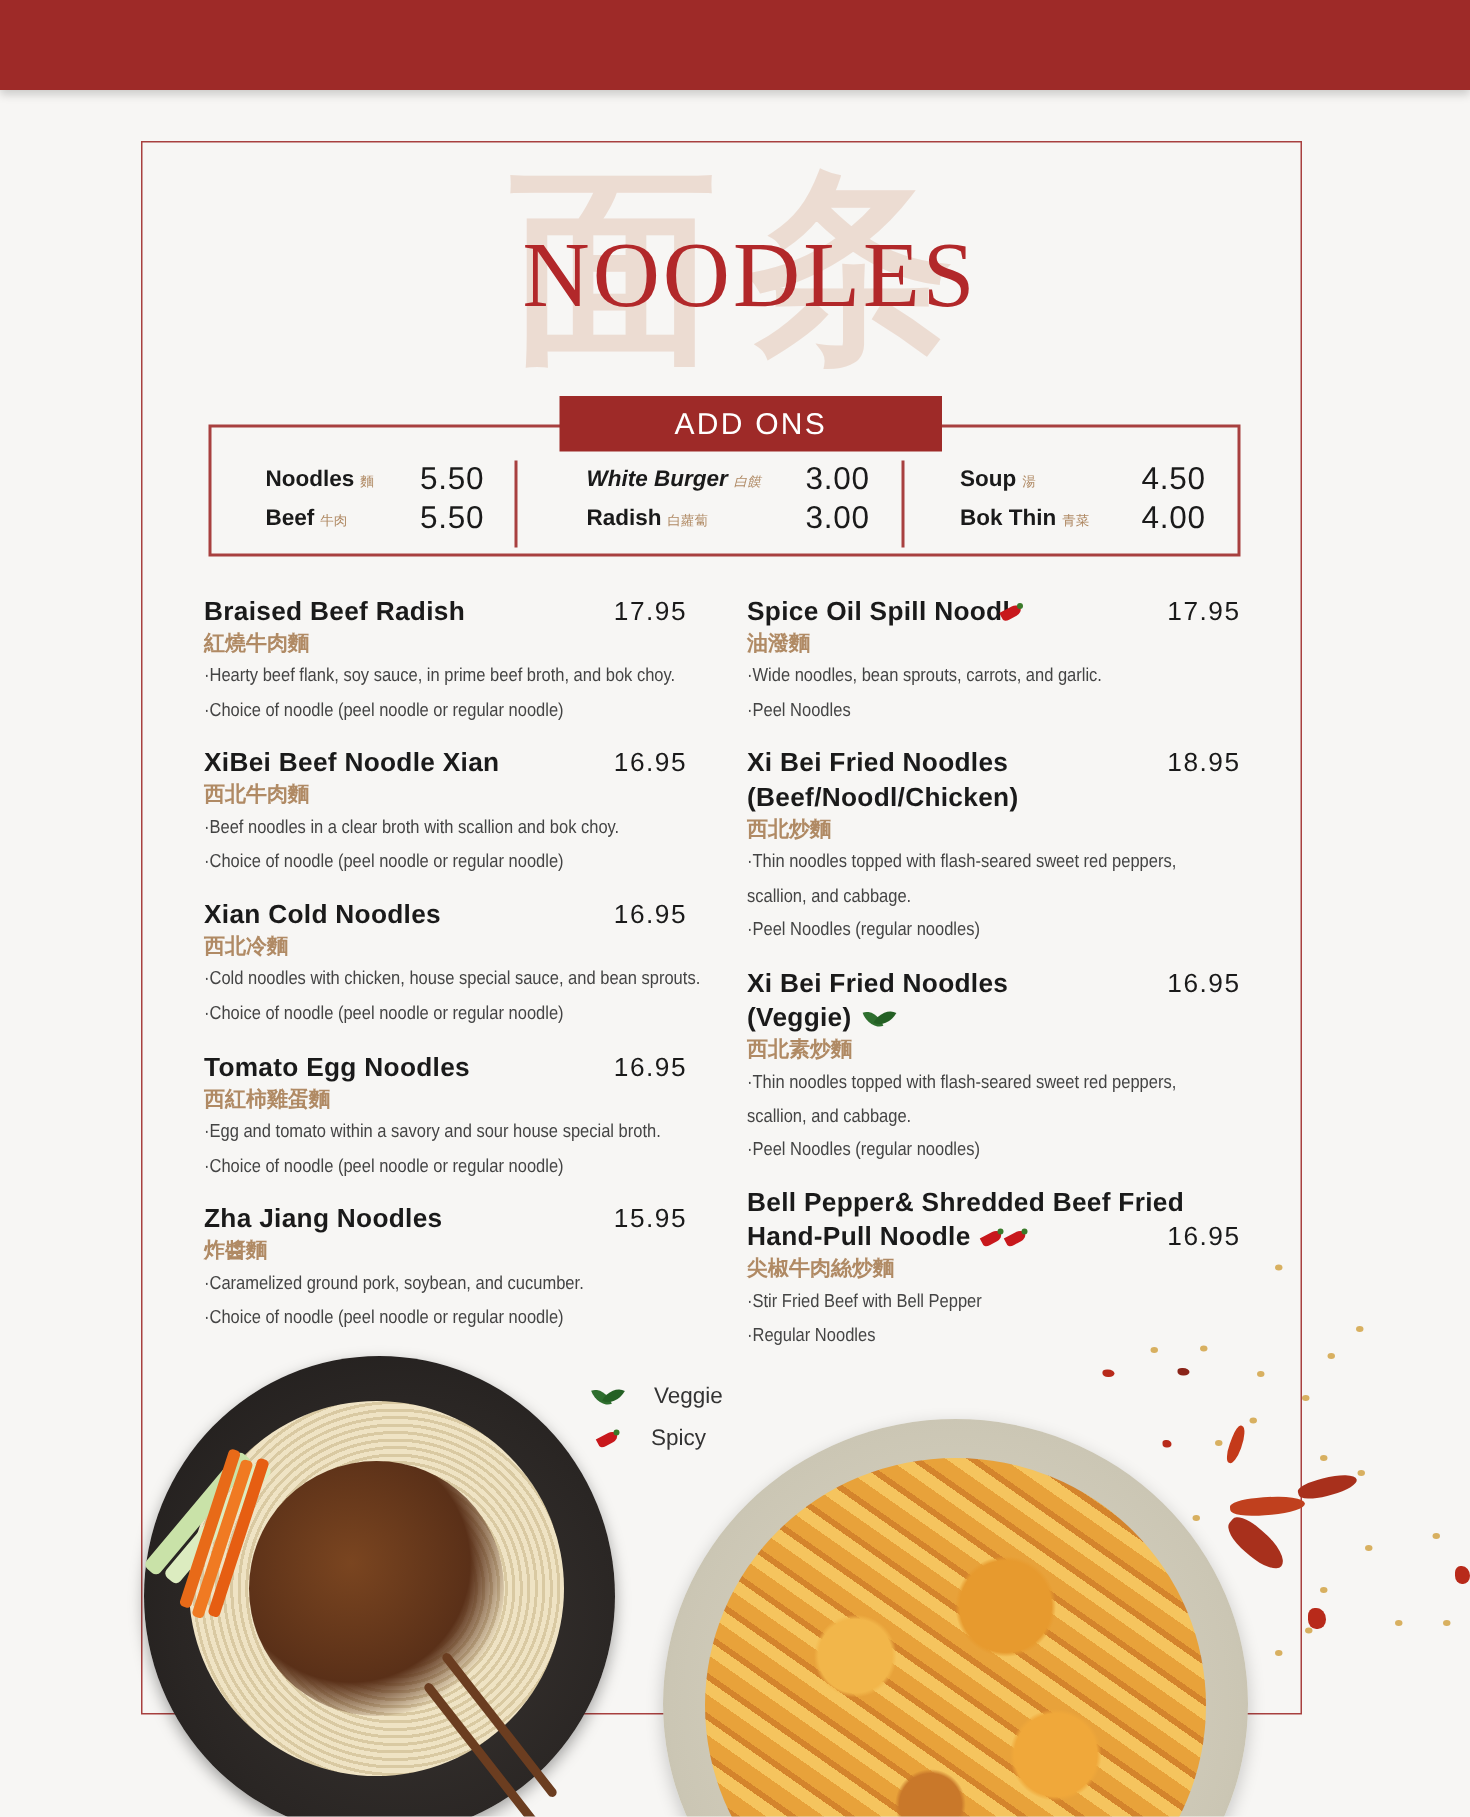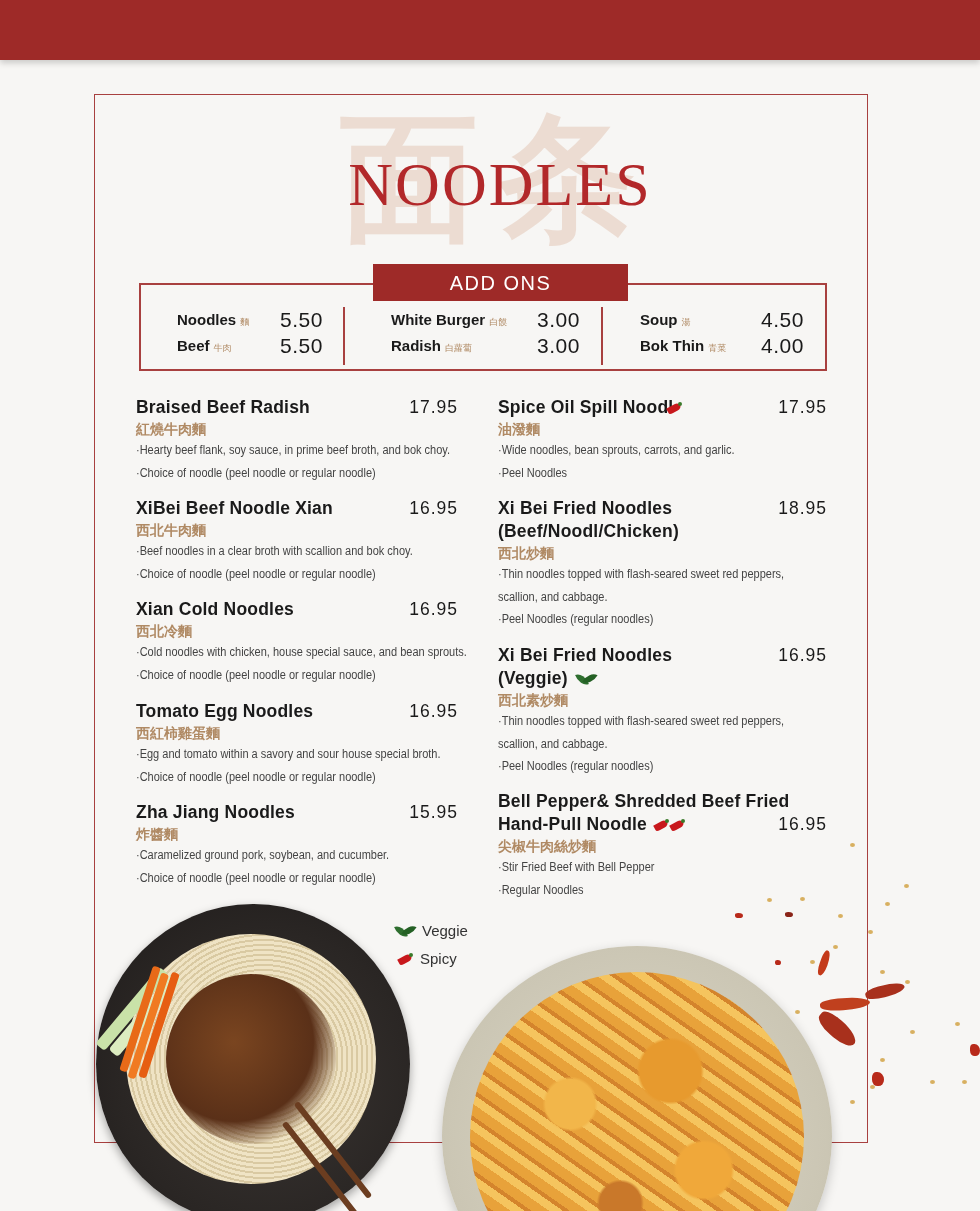--- a/index.html
+++ b/index.html
@@ -81,21 +81,21 @@
     .leaf {
       display: inline-block; width: 20px; height: 14px; position: relative; vertical-align: middle;
     }
     .leaf::before, .leaf::after {
       content: ""; position: absolute; width: 10px; height: 13px; background: #2e6e2e;
       border-radius: 0 100% 0 100%;
     }
     .leaf::before { left: 0; top: 1px; transform: rotate(-20deg); }
     .leaf::after { left: 8px; top: 0; transform: rotate(30deg) scaleX(-1); background: #246024; }
     .legend { position: absolute; left: 396px; top: 917px; }
-    .legend-row { height: 28px; line-height: 22px; font-size: 15px; color: #333; display: flex; align-items: center; gap: 6px; }
+    .legend-row { height: 28px; line-height: 22px; font-size: 15px; color: #333; display: flex; align-items: center; gap: 20px; }
     .bowl-left {
       position: absolute; left: 96px; top: 904px; width: 314px; height: 320px; border-radius: 50%;
       background: radial-gradient(circle at 55% 55%, #3a3532 0%, #2a2624 60%, #1d1a19 100%);
       box-shadow: 0 4px 10px rgba(0,0,0,0.35);
     }
     .bowl-left .noodles {
       position: absolute; left: 30px; top: 30px; width: 250px; height: 250px; border-radius: 50%;
       background: repeating-radial-gradient(circle at 55% 50%, #efe3c4 0 3px, #d9c9a2 3px 5px);
     }
     .bowl-left .meat {
@@ -146,21 +146,21 @@
 
 <div class="addon-row" style="left:177px; top:310px;">
   <span>Noodles</span><span class="cn">麵</span>
 </div>
 <div class="addon-price" style="left:280px; top:310px;">5.50</div>
 <div class="addon-row" style="left:177px; top:336px;">
   <span>Beef</span><span class="cn">牛肉</span>
 </div>
 <div class="addon-price" style="left:280px; top:336px;">5.50</div>
 
-<div class="addon-row" style="left:391px; top:310px;">
+<div class="addon-row" style="left:391px; top:310px;font-style:italic;">
   <span>White Burger</span><span class="cn">白饃</span>
 </div>
 <div class="addon-price" style="left:537px; top:310px;">3.00</div>
 <div class="addon-row" style="left:391px; top:336px;">
   <span>Radish</span><span class="cn">白蘿蔔</span>
 </div>
 <div class="addon-price" style="left:537px; top:336px;">3.00</div>
 
 <div class="addon-row" style="left:640px; top:310px;">
   <span>Soup</span><span class="cn">湯</span>

